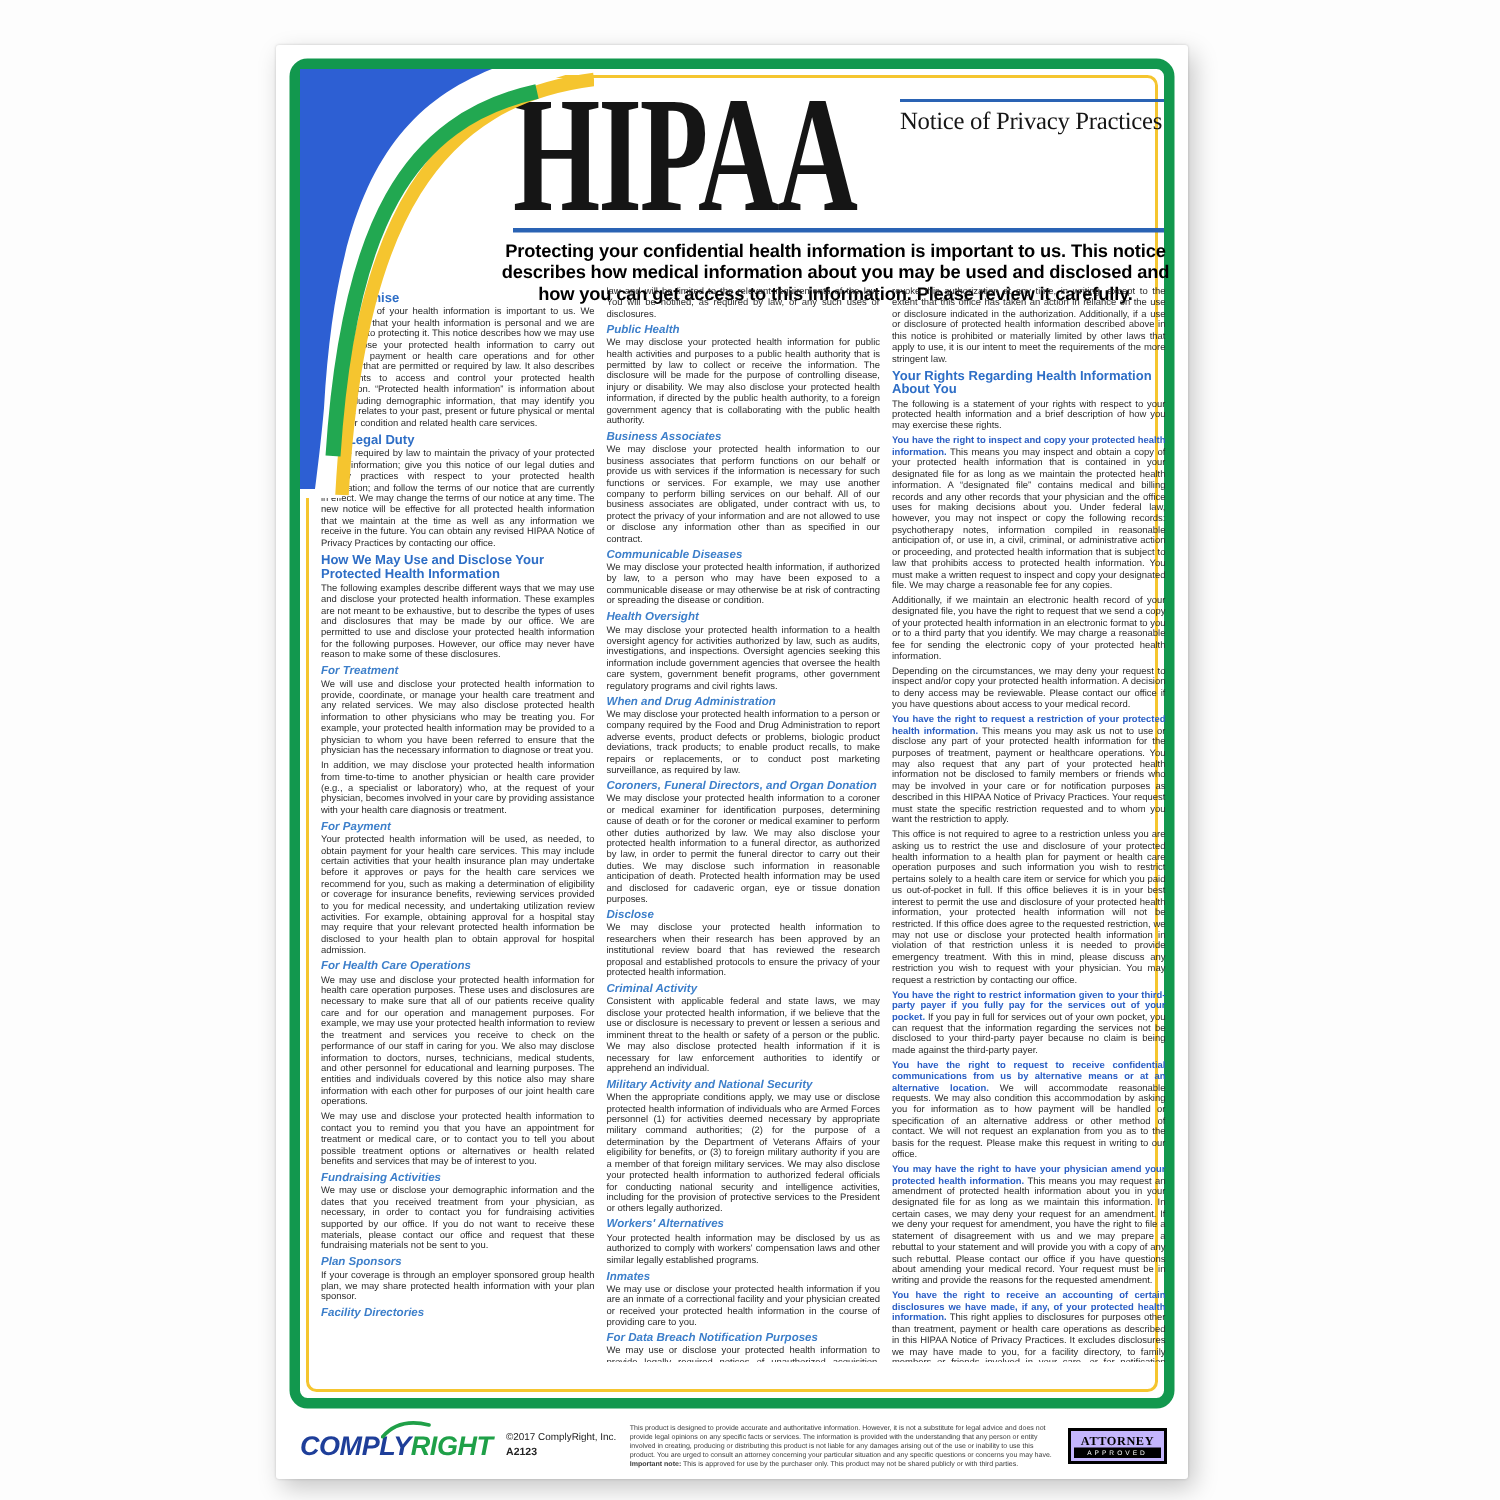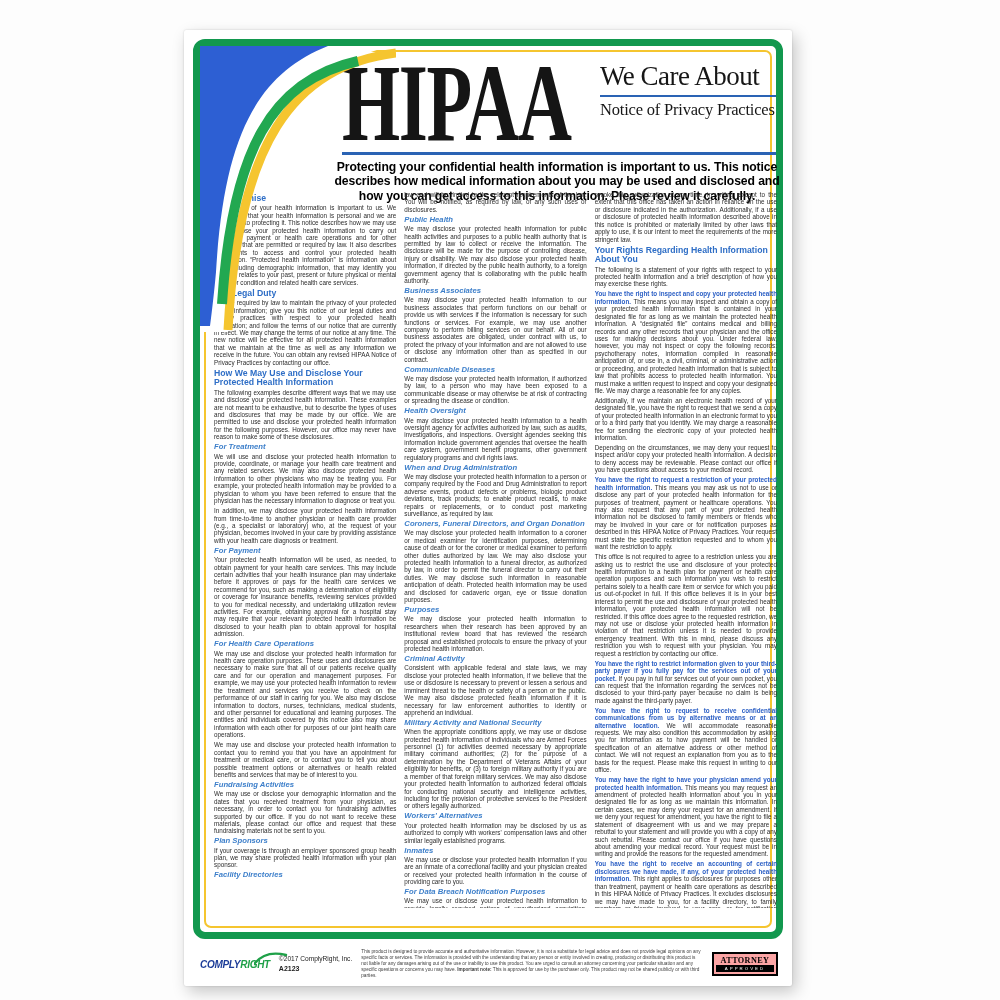--- a/index.html
+++ b/index.html
@@ -26,28 +26,28 @@
   .cols{position:absolute;left:30px;right:15px;top:161px;bottom:78px;display:flex;gap:8px;
     overflow:hidden;z-index:2;}
   .col{flex:1 1 0;min-width:0;}
   .b{font-size:6.3px;line-height:1.18;color:#2c2c2c;margin:0 0 2.6px 0;text-align:justify;}
   .h1{font-size:8.7px;font-weight:700;color:#2e6ec6;line-height:1.06;margin:2.5px 0 1.6px 0;}
   .h2{font-size:7.7px;font-weight:700;font-style:italic;color:#3d7fca;line-height:1.05;margin:2.2px 0 1.2px 0;}
   .lead{font-weight:700;color:#2a5ec4;}
   
   .footer{position:absolute;left:16px;right:14px;bottom:5px;height:34px;display:flex;
     align-items:center;gap:9px;z-index:2;}
-  .logo{position:relative;white-space:nowrap;font-style:italic;font-weight:700;font-size:10px;
+  .logo{position:relative;white-space:nowrap;font-style:italic;font-weight:700;font-size:18px;
     letter-spacing:-0.3px;}
   .logo .c1{color:#1e3e99;} .logo .c2{color:#1fa048;}
   .logo svg{position:absolute;left:54px;top:-7px;}
   .copy{font-size:6.6px;color:#222;line-height:1.35;white-space:nowrap;}
   .copy .sku{font-weight:700;font-size:7px;}
   .disc{flex:1;font-size:4.7px;line-height:1.3;color:#3c3c3c;text-align:left;}
-  .badge{width:58px;border:2px solid #000;background:#fca5a5;text-align:center;padding:2px 2px 2.5px 2px;}
+  .badge{width:58px;border:2px solid #000;background:#c4b5fd;text-align:center;padding:2px 2px 2.5px 2px;}
   .badge .a1{font-family:"Liberation Serif",serif;font-weight:700;font-size:8.2px;letter-spacing:0.4px;color:#000;}
   .badge .a2{background:#000;color:#fff;font-size:4.4px;letter-spacing:2px;padding:0.5px 0 1px 0;margin-top:0.5px;}
 </style>
 </head>
 <body>
 
 <div class="poster">
 
   <div class="green-frame">
     <div class="yellow-frame"></div>
@@ -56,21 +56,20 @@
   <svg class="corner-svg" viewBox="0 0 196 286">
     <path d="M0 0 L192 0 C80 26 36 118 28 286 L0 286 Z" fill="#ffffff"></path>
     <path d="M196 7 C92 20 38 98 28 284" fill="none" stroke="#f5c52f" stroke-width="9"></path>
     <path d="M158 15 C72 34 32 104 22 258" fill="none" stroke="#22a851" stroke-width="10"></path>
     <path d="M0 0 L128 0 C58 28 24 88 16 226 C14 248 12 264 10 280 L0 280 Z" fill="#2d5fd3"></path>
   </svg>
 
   <div class="hipaa">HIPAA</div>
 
   <div class="hdr-right">
-    <div class="tagline">We Care About</div>
     <div class="mini-rule"></div>
     <div class="notice-sub">Notice of Privacy Practices</div>
   </div>
 
   <div class="main-rule"></div>
 
   <div class="intro">Protecting your confidential health information is important to us. This notice describes how medical information about you may be used and disclosed and how you can get access to this information. Please review it carefully.</div>
 
   <div class="cols">
       <div class="col">
@@ -101,21 +100,21 @@
         <div class="h2">Business Associates</div>
         <p class="b">We may disclose your protected health information to our business associates that perform functions on our behalf or provide us with services if the information is necessary for such functions or services. For example, we may use another company to perform billing services on our behalf. All of our business associates are obligated, under contract with us, to protect the privacy of your information and are not allowed to use or disclose any information other than as specified in our contract.</p>
         <div class="h2">Communicable Diseases</div>
         <p class="b">We may disclose your protected health information, if authorized by law, to a person who may have been exposed to a communicable disease or may otherwise be at risk of contracting or spreading the disease or condition.</p>
         <div class="h2">Health Oversight</div>
         <p class="b">We may disclose your protected health information to a health oversight agency for activities authorized by law, such as audits, investigations, and inspections. Oversight agencies seeking this information include government agencies that oversee the health care system, government benefit programs, other government regulatory programs and civil rights laws.</p>
         <div class="h2">When and Drug Administration</div>
         <p class="b">We may disclose your protected health information to a person or company required by the Food and Drug Administration to report adverse events, product defects or problems, biologic product deviations, track products; to enable product recalls, to make repairs or replacements, or to conduct post marketing surveillance, as required by law.</p>
         <div class="h2">Coroners, Funeral Directors, and Organ Donation</div>
         <p class="b">We may disclose your protected health information to a coroner or medical examiner for identification purposes, determining cause of death or for the coroner or medical examiner to perform other duties authorized by law. We may also disclose your protected health information to a funeral director, as authorized by law, in order to permit the funeral director to carry out their duties. We may disclose such information in reasonable anticipation of death. Protected health information may be used and disclosed for cadaveric organ, eye or tissue donation purposes.</p>
-        <div class="h2">Purposes</div>
+        <div class="h2">Disclose</div>
         <p class="b">We may disclose your protected health information to researchers when their research has been approved by an institutional review board that has reviewed the research proposal and established protocols to ensure the privacy of your protected health information.</p>
         <div class="h2">Criminal Activity</div>
         <p class="b">Consistent with applicable federal and state laws, we may disclose your protected health information, if we believe that the use or disclosure is necessary to prevent or lessen a serious and imminent threat to the health or safety of a person or the public. We may also disclose protected health information if it is necessary for law enforcement authorities to identify or apprehend an individual.</p>
         <div class="h2">Military Activity and National Security</div>
         <p class="b">When the appropriate conditions apply, we may use or disclose protected health information of individuals who are Armed Forces personnel (1) for activities deemed necessary by appropriate military command authorities; (2) for the purpose of a determination by the Department of Veterans Affairs of your eligibility for benefits, or (3) to foreign military authority if you are a member of that foreign military services. We may also disclose your protected health information to authorized federal officials for conducting national security and intelligence activities, including for the provision of protective services to the President or others legally authorized.</p>
         <div class="h2">Workers' Alternatives</div>
         <p class="b">Your protected health information may be disclosed by us as authorized to comply with workers' compensation laws and other similar legally established programs.</p>
         <div class="h2">Inmates</div>
         <p class="b">We may use or disclose your protected health information if you are an inmate of a correctional facility and your physician created or received your protected health information in the course of providing care to you.</p>
         <div class="h2">For Data Breach Notification Purposes</div>

